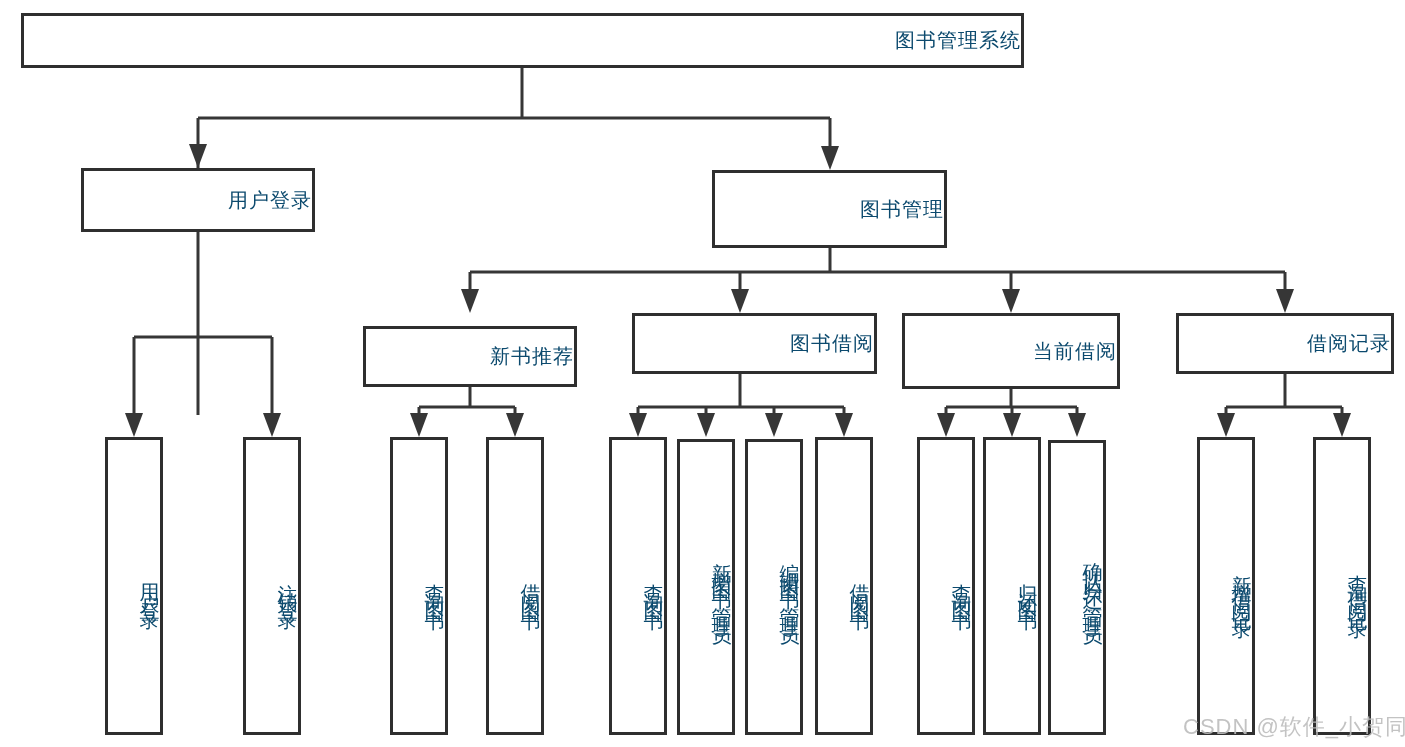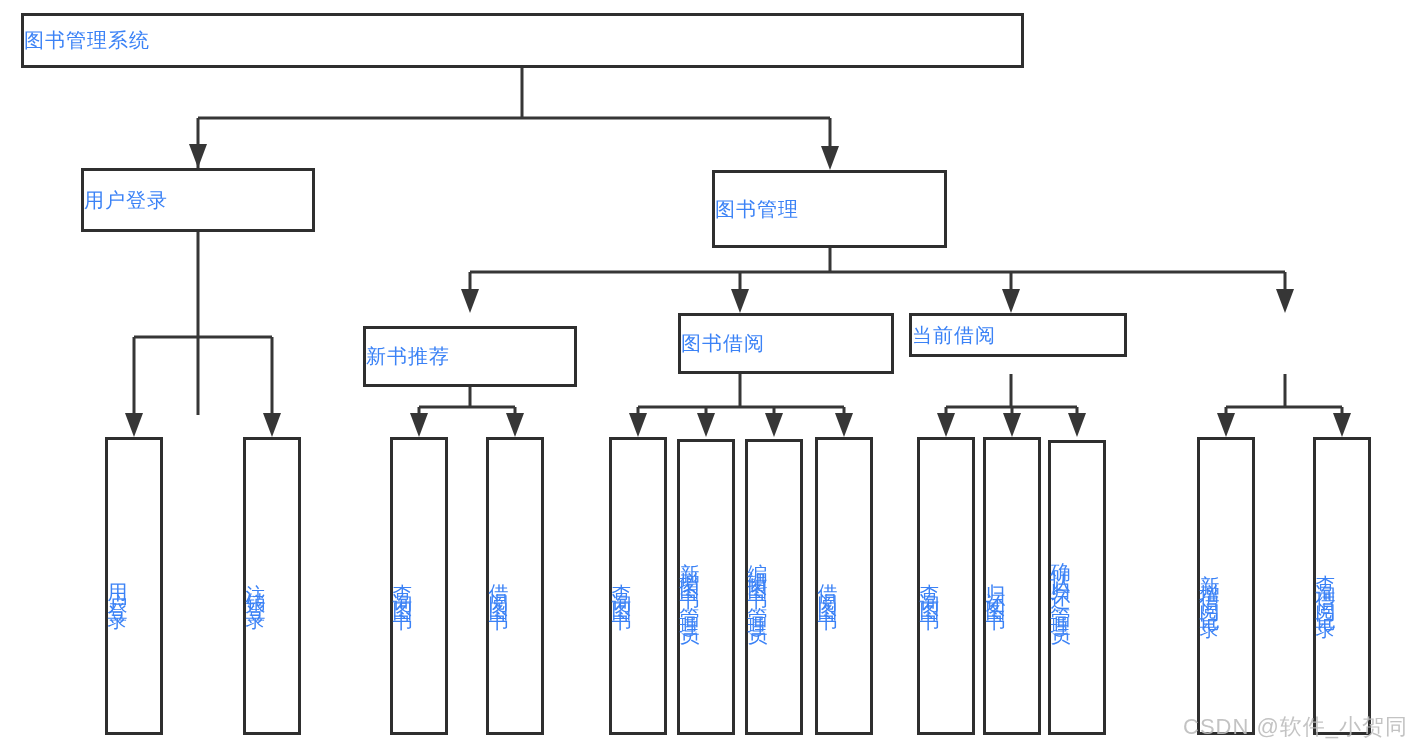--- a/index.html
+++ b/index.html
@@ -15,24 +15,24 @@
     position: absolute;
     left: 0; top: 0;
     width: 1405px; height: 747px;
     z-index: 1;
   }
   .box {
     position: absolute;
     box-sizing: border-box;
     border: 3px solid #2f2f2f;
     background: #ffffff;
-    color: #3b82f6;
+    color: #0c4a6e;
     display: flex;
     align-items: center;
-    justify-content: flex-start;
+    justify-content: flex-end;
     z-index: 2;
   }
   .box.h {
     font-size: 20px;
     letter-spacing: 1px;
   }
   .box.v {
     width: 58px;
     top: 437px;
     height: 298px;
@@ -128,25 +128,28 @@
   <div class="box h" style="left:81px; top:168px; width:234px; height:64px;">
     <span>用户登录</span>
   </div>
   <div class="box h" style="left:712px; top:170px; width:235px; height:78px;">
     <span>图书管理</span>
   </div>
 
   <div class="box h" style="left:363px; top:326px; width:214px; height:61px;">
     <span>新书推荐</span>
   </div>
-  <div class="box h" style="left:632px; top:313px; width:216px; height:61px;margin-left:46px;">
+  <div class="box h" style="left:632px; top:313px; width:245px; height:61px;">
     <span>图书借阅</span>
   </div>
-  <div class="box h" style="left:902px; top:313px; width:218px; height:44px;margin-left:7px;">
+  <div class="box h" style="left:902px; top:313px; width:218px; height:76px;">
     <span>当前借阅</span>
+  </div>
+  <div class="box h" style="left:1176px; top:313px; width:218px; height:61px;">
+    <span>借阅记录</span>
   </div>
 
   <div class="box v" style="left:105px;">
     <span class="vtext">用户登录</span>
   </div>
   <div class="box v" style="left:243px;">
     <span class="vtext">注销登录</span>
   </div>
 
   <div class="box v" style="left:390px;">

